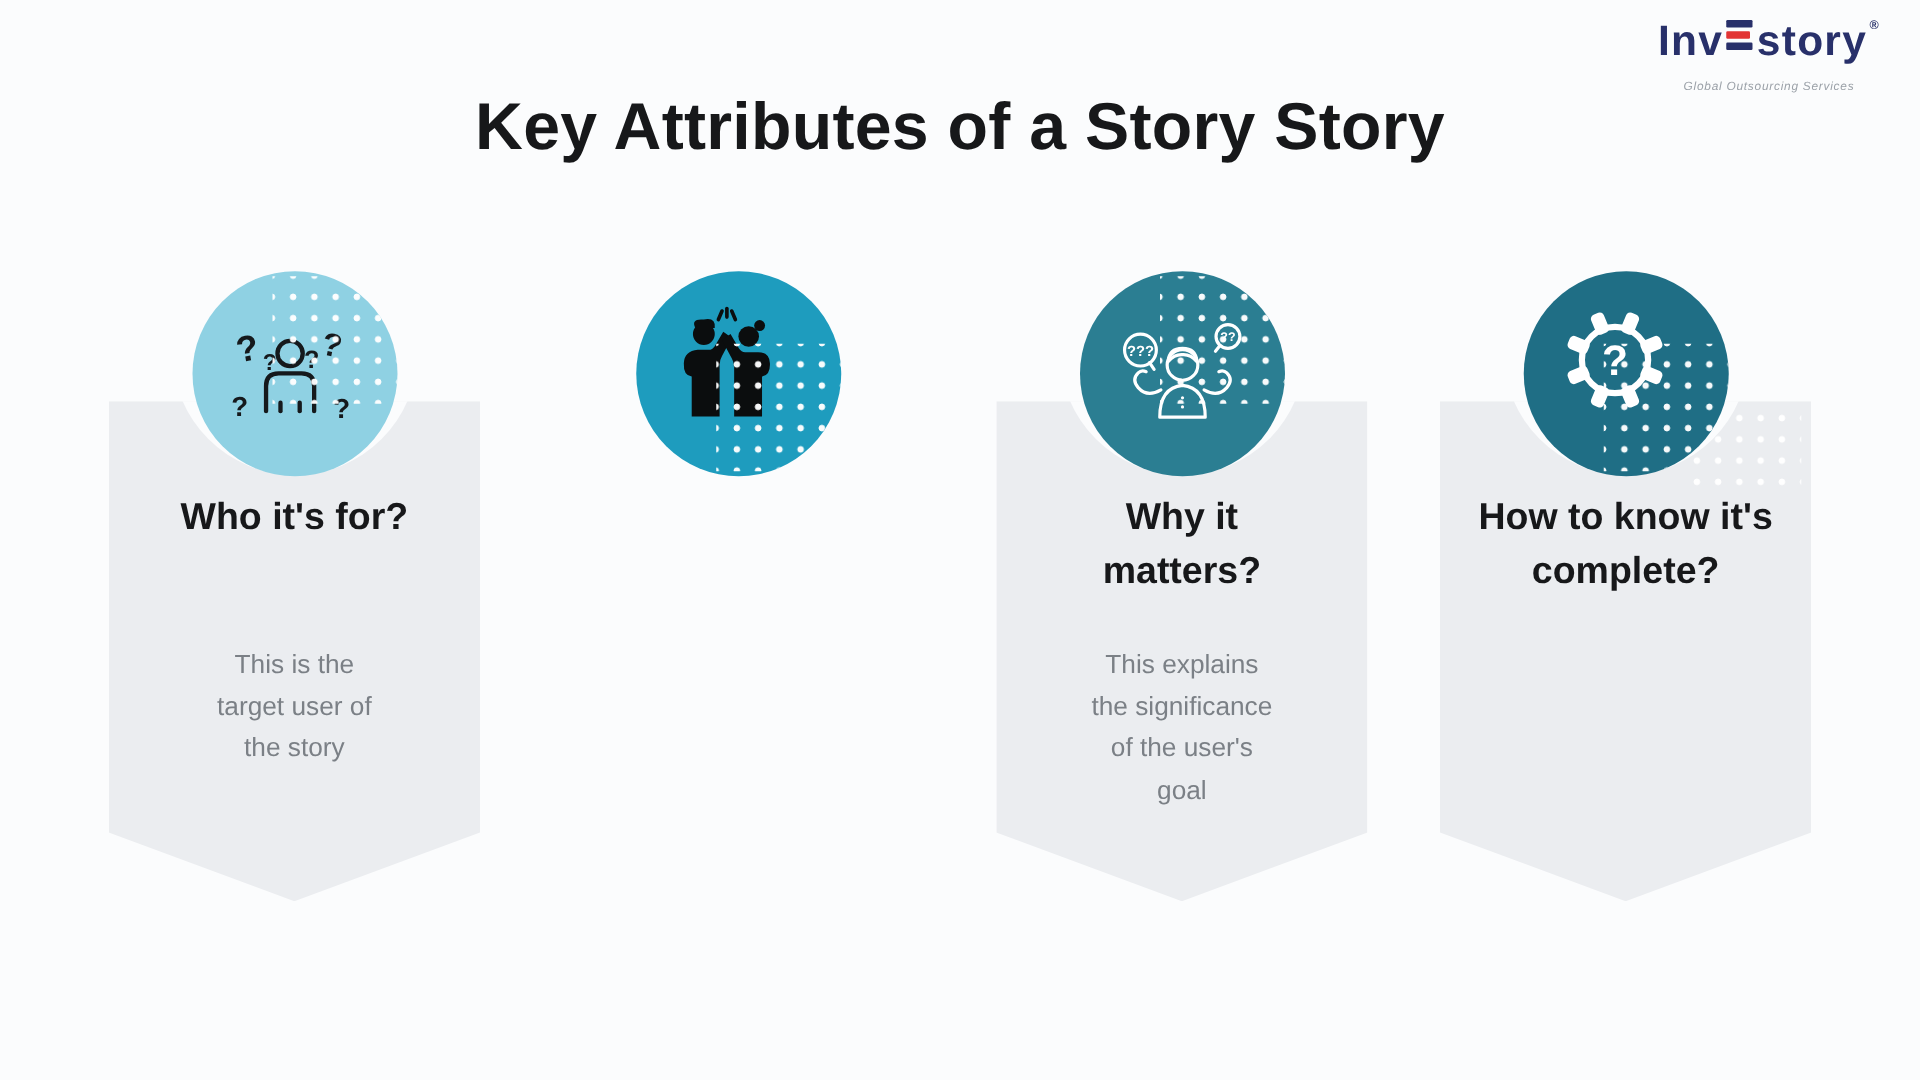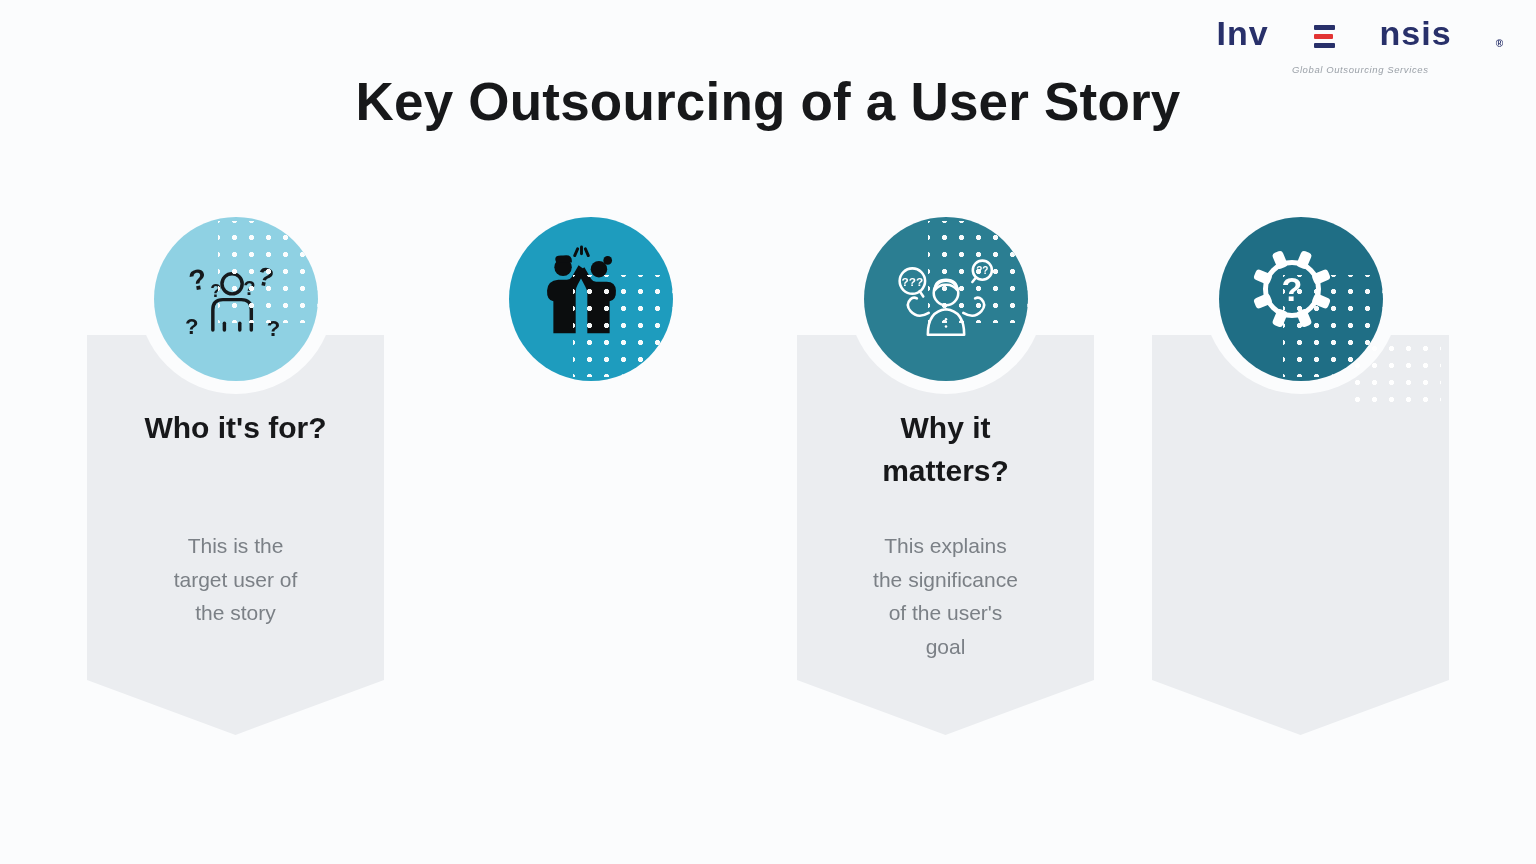--- a/index.html
+++ b/index.html
@@ -13,22 +13,22 @@
   *{margin:0;padding:0;box-sizing:border-box;}
   html,body{width:1536px;height:864px;}
   body{
     background:var(--page-bg);
     font-family:"Liberation Sans", sans-serif;
     overflow:hidden;
     position:relative;
   }
   
   .logo{position:absolute;top:16px;right:32px;text-align:center;z-index:5;}
-  .logo-row{display:flex;align-items:flex-end;justify-content:center;
-    font-weight:800;font-size:34px;letter-spacing:1px;color:var(--logo-navy);line-height:1;gap:42px;}
+  .logo-row{display:flex;justify-content:center;
+    font-weight:800;font-size:34px;letter-spacing:1px;color:var(--logo-navy);line-height:1;}
   .logo-e{display:inline-flex;flex-direction:column;gap:3.5px;margin:0 3px 2px 3px;}
   .logo-e i{display:block;width:21px;height:5.5px;background:var(--logo-navy);border-radius:1px;}
   .logo-e i.red{background:var(--logo-red);width:19px;}
   .reg{font-size:10px;font-weight:700;margin:0 0 1px 2px;}
   .logo-tagline{font-size:9.5px;font-style:italic;color:#9BA1A8;letter-spacing:.6px;margin-top:14px;}
   
   h1.title{
     margin-top:72px;text-align:center;
     font-size:53px;font-weight:800;letter-spacing:.2px;
     color:var(--heading-color);line-height:1.15;
@@ -42,21 +42,21 @@
     z-index:2;display:flex;align-items:center;justify-content:center;
   }
   .dots{
     position:absolute;width:102px;height:102px;
     background-image:radial-gradient(circle,rgba(255,255,255,.96) 2.4px,rgba(255,255,255,0) 2.9px);
     background-size:17px 17px;background-position:8px 8px;
   }
   .dots.tr{top:4px;right:-2px;}
   .dots.br{bottom:4px;right:-2px;}
   .card{
-    position:absolute;top:118px;left:0;width:297px;height:400px;
+    position:absolute;top:104px;left:0;width:297px;height:400px;
     background:var(--card-bg);
     clip-path:polygon(0 0,100% 0,100% 86.25%,50% 100%,0 86.25%);
     padding-top:72px;text-align:center;
   }
   .card::before{
     content:"";position:absolute;top:-137px;left:50%;transform:translateX(-50%);
     width:196px;height:196px;border-radius:50%;background:var(--page-bg);
   }
   .card-dots{
     position:absolute;top:5px;right:8px;width:92px;height:70px;
@@ -82,27 +82,27 @@
 <body>
 
 <div class="logo">
   <div class="logo-row">
     <span>Inv</span>
     <span class="logo-e">
         <i></i>
         <i class="red"></i>
         <i></i>
       </span>
-    <span>nsis</span>
+    <span>story</span>
     <span class="reg">®</span>
   </div>
   <div class="logo-tagline">Global Outsourcing Services</div>
 </div>
 
-<h1 class="title">Key Outsourcing of a User Story</h1>
+<h1 class="title">Key Attributes of a Story Story</h1>
 
 <main class="columns" id="columns-root">
   <section class="column">
     <div class="circle" style="background: rgb(143, 209, 227);">
       <span class="icon-slot slot-user-questions"><svg viewBox="0 0 120 104" width="116" height="100">
     <g fill="none" stroke="#15191C" stroke-width="3.6" stroke-linecap="round">
       <circle cx="58" cy="32" r="10.5"></circle>
       <path d="M38 80 V59 Q38 48.5 48.5 48.5 H67.5 Q78 48.5 78 59 V80"></path>
       <path d="M50 80 v-7"></path>
               <path d="M66 80 v-7"></path>
@@ -189,15 +189,16 @@
       <rect x="44.5" y="10" width="11" height="17" rx="3.5" transform="rotate(292.5 50 50)"></rect>
       <rect x="44.5" y="10" width="11" height="17" rx="3.5" transform="rotate(337.5 50 50)"></rect>
     </g>
     <circle cx="50" cy="50" r="26.5" fill="none" stroke="#FFFFFF" stroke-width="5"></circle>
     <text x="50" y="62" text-anchor="middle" font-size="34" font-weight="700" fill="#FFFFFF">?</text>
   </svg></span>
       <span class="dots br"></span>
     </div>
     <div class="card">
       <span class="card-dots"></span>
+      <h2 class="heading">How to know it's<br>complete?</h2>
     </div>
   </section>
 </main>
 
 </body></html>

